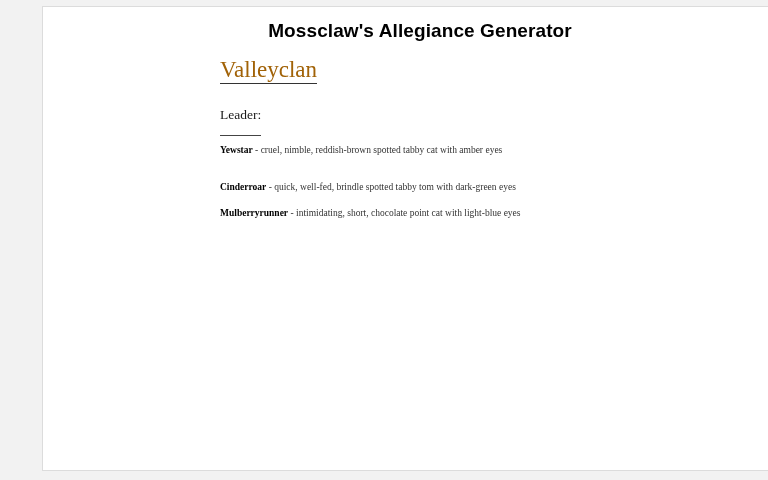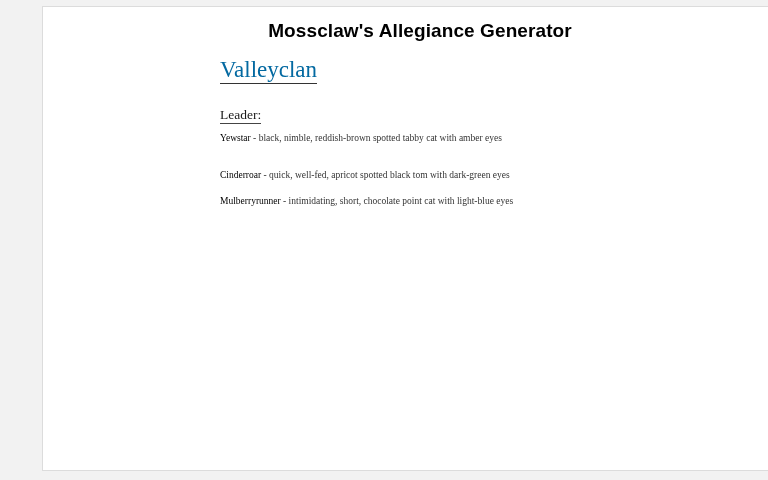--- a/index.html
+++ b/index.html
@@ -48,41 +48,41 @@
   .content {
     padding-left: 177px;
     padding-right: 20px;
     padding-top: 16px;
   }
 
   .clan-name {
     font-family: "Liberation Serif", serif;
     font-size: 23px;
     font-weight: normal;
-    color: #0369a1;
+    color: #a16207;
     margin: 0;
     display: inline-block;
     border-bottom: 1px solid #333333;
     line-height: 1.05;
     padding-bottom: 1px;
   }
 
   .section-block {
     margin: 0;
   }
 
   .section-heading {
     font-family: "Liberation Serif", serif;
     font-size: 13.5px;
     font-weight: normal;
     color: #1a1a1a;
     display: inline-block;
     border-bottom: 1px solid #444444;
     line-height: 1.1;
-    padding-bottom: 0px;
+    padding-bottom: 12px;
     margin: 0;
   }
 
   
   .sp-leader   { margin-top: 21px; }
   .sp-after-h  { margin-top: 9px; }
   .sp-after-h-wide { margin-top: 26px; }
   .sp-heading  { margin-top: 15px; }
 
   .entry {
@@ -92,21 +92,21 @@
     line-height: 1.2;
     margin: 0;
     white-space: nowrap;
   }
 
   .entry + .entry {
     margin-top: 14.5px;
   }
 
   .entry-name {
-    font-weight: normal;
+    font-weight: bold;
     color: #000000;
   }
 
   .entry-desc {
     font-weight: normal;
     color: #333333;
   }
 </style>
 </head>
 <body>
@@ -121,35 +121,35 @@
       <div>
         <span class="clan-name">Valleyclan</span>
       </div>
 
       <div class="section-block sp-leader">
         <div>
           <span class="section-heading">Leader:</span>
         </div>
         <div class="sp-after-h">
           <p class="entry">
-            <span class="entry-name">Yewstar</span><span class="entry-desc"> - </span><span class="entry-desc">black, nimble, reddish-brown spotted tabby cat with amber eyes</span>
+            <span class="entry-name">Yewstar</span><span class="entry-desc"> - </span><span class="entry-desc">cruel, nimble, reddish-brown spotted tabby cat with amber eyes</span>
           </p>
         </div>
       </div>
 
       <div class="section-block sp-heading">
       </div>
 
       <div class="section-block sp-heading">
       </div>
 
       <div class="section-block sp-heading">
         <div class="sp-after-h-wide">
           <p class="entry">
-            <span class="entry-name">Cinderroar</span><span class="entry-desc"> - </span><span class="entry-desc">quick, well-fed, apricot spotted black tom with dark-green eyes</span>
+            <span class="entry-name">Cinderroar</span><span class="entry-desc"> - </span><span class="entry-desc">quick, well-fed, brindle spotted tabby tom with dark-green eyes</span>
           </p>
           <p class="entry">
             <span class="entry-name">Mulberryrunner</span><span class="entry-desc"> - </span><span class="entry-desc">intimidating, short, chocolate point cat with light-blue eyes</span>
           </p>
 
         </div>
       </div>
 
     </div>
   </div>

